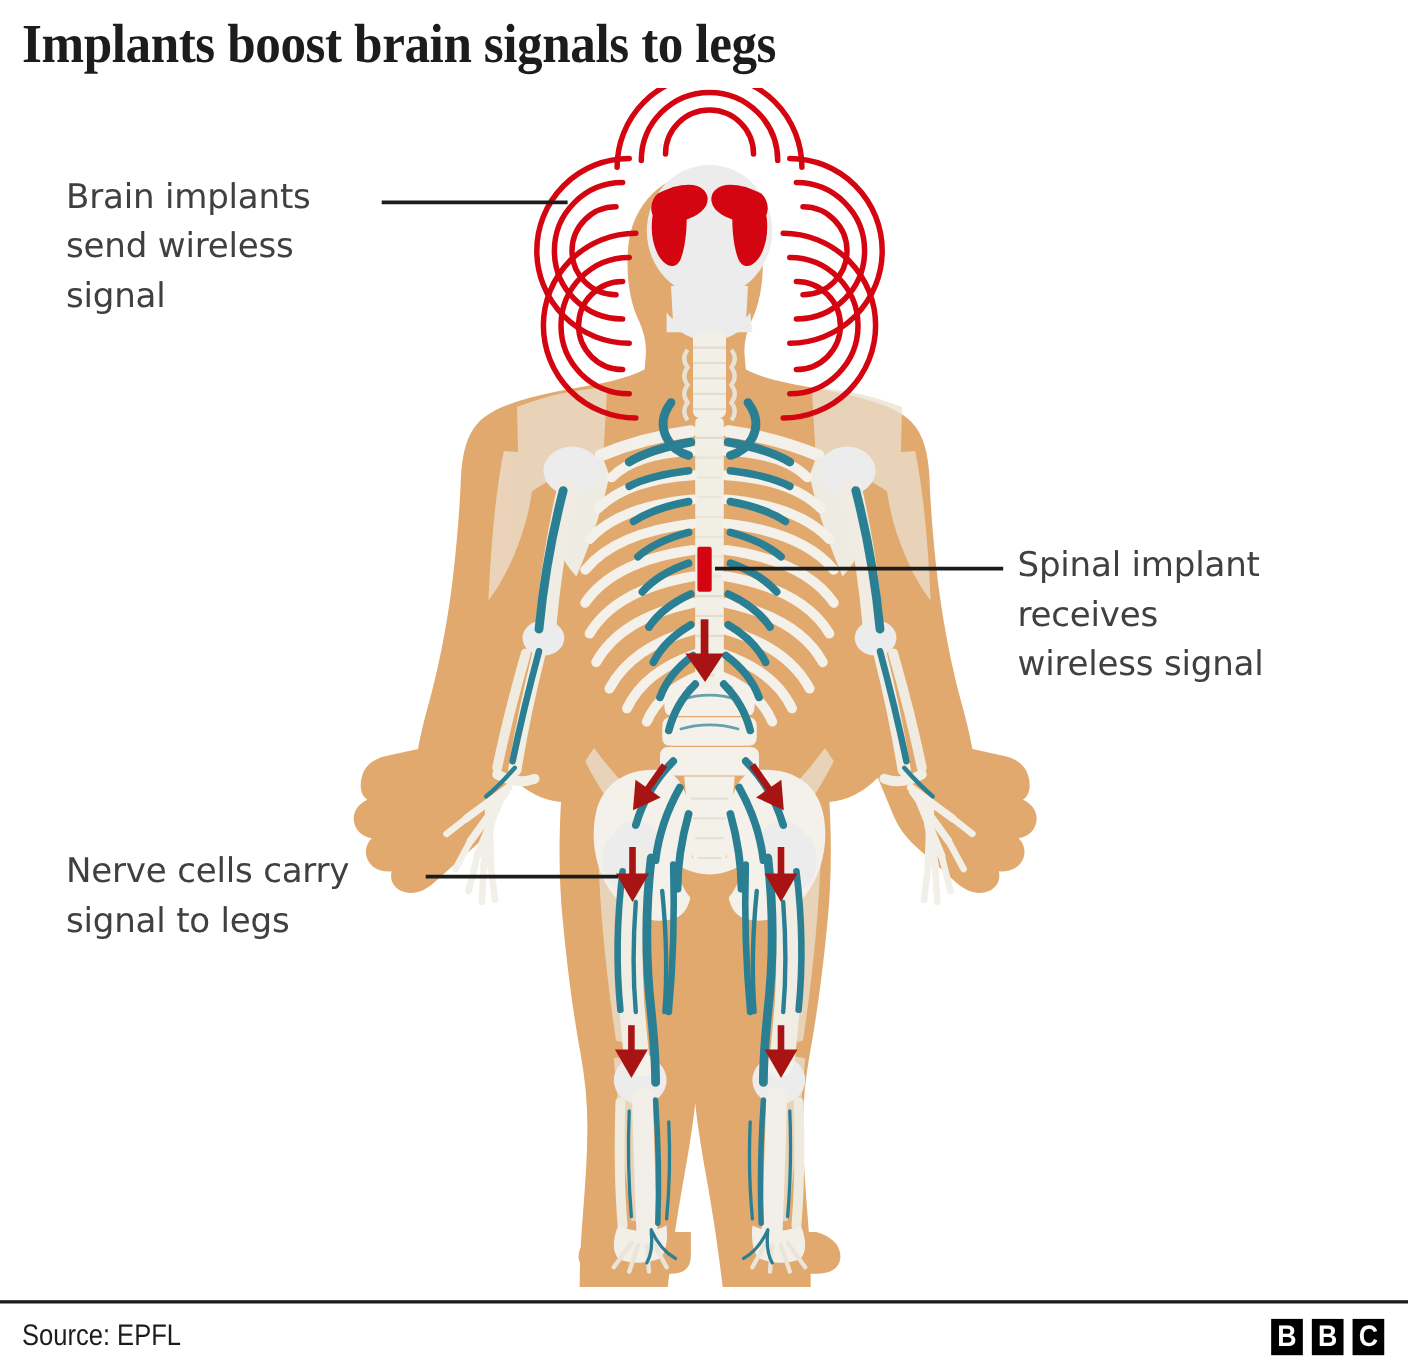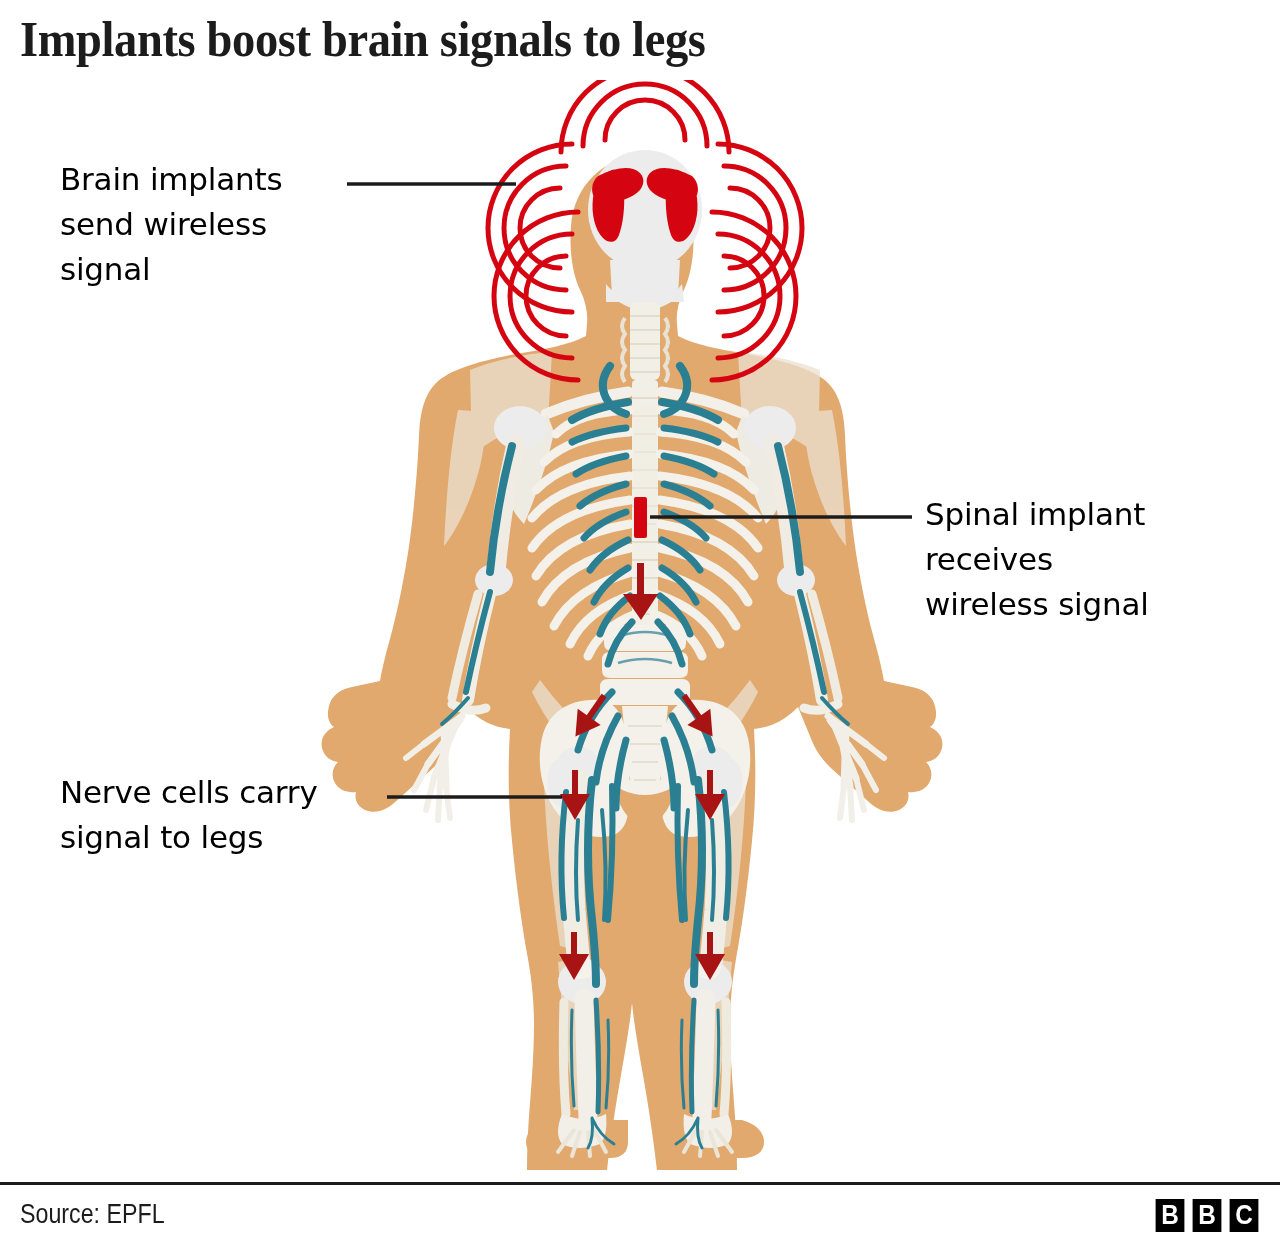--- a/index.html
+++ b/index.html
@@ -47,21 +47,21 @@
     height: 1090px;
   }
   .figure-wrap svg { display: block; }
 
   
   .anno {
     position: absolute;
     font-family: "DejaVu Sans", "Liberation Sans", sans-serif;
     font-size: 31px;
     line-height: 45px;
-    color: #000000;
+    color: #404040;
     white-space: pre-line;
     letter-spacing: -0.2px;
   }
   .anno-brain   { left: 60px;  top: 157px; }
   .anno-spinal  { left: 925px; top: 492px; }
   .anno-nerve   { left: 60px;  top: 770px; }
 
   
   .footer-rule {
     position: absolute;

